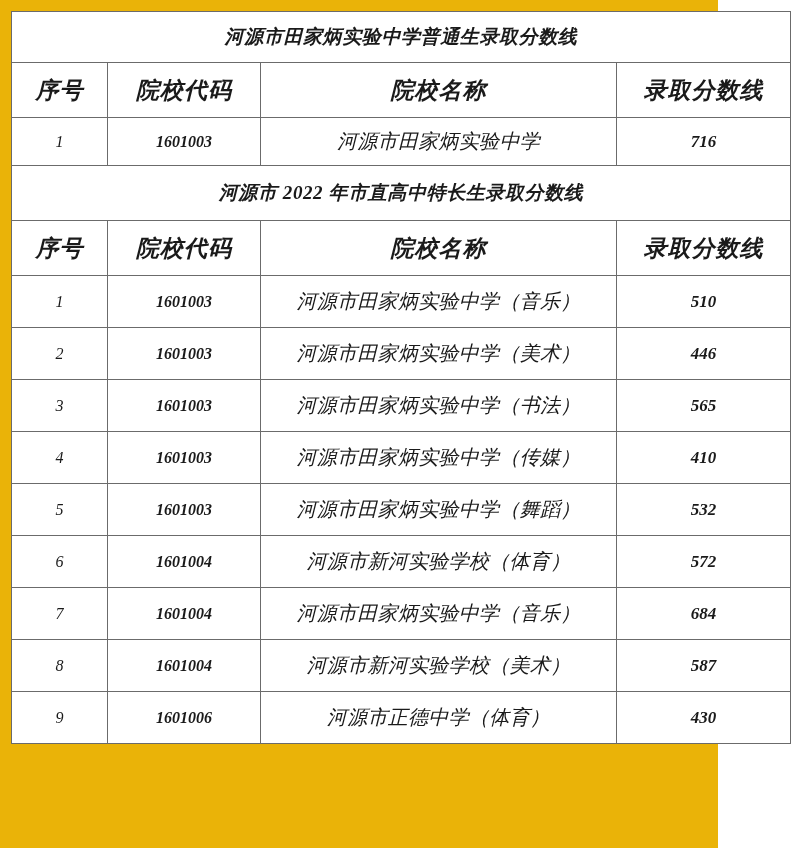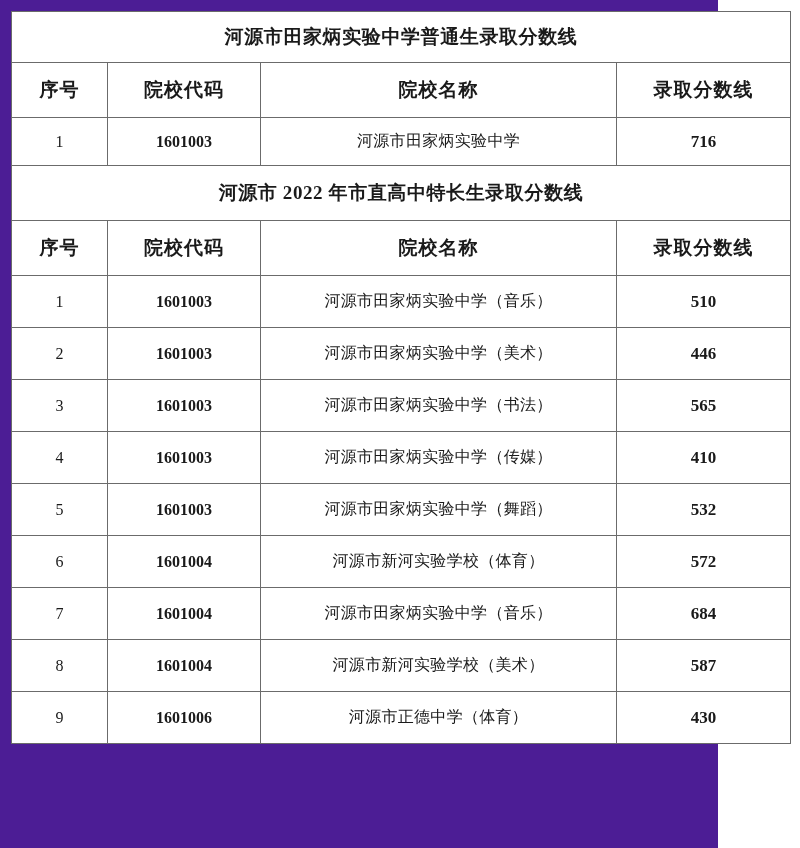--- a/index.html
+++ b/index.html
@@ -12,21 +12,22 @@
     height: 848px;
     font-family: "Liberation Serif", "DejaVu Serif", serif;
     color: #1a1a1a;
     overflow: hidden;
   }
 
   #page {
     position: relative;
     width: 718px;
     height: 848px;
-    background: #4c1d95;
+    background: #eab308;
+    font-style: italic;
   }
 
   .sheet {
     position: absolute;
     left: 11px;
     top: 11px;
     width: 779px;
     border-collapse: collapse;
     table-layout: fixed;
   }
@@ -51,39 +52,39 @@
     font-weight: bold;
     letter-spacing: 0.6px;
   }
   td.title-cell.title-b {
     height: 54px;
   }
 
   
   td.head-cell {
     height: 54px;
-    font-size: 19px;
+    font-size: 23px;
     font-weight: bold;
     letter-spacing: 1px;
   }
 
   
   tr.data-row td {
     height: 51px;
   }
   td.cell-idx {
     font-size: 16px;
     font-weight: normal;
   }
   td.cell-code {
     font-size: 16px;
     font-weight: bold;
   }
   td.cell-name {
-    font-size: 16px;
+    font-size: 20px;
     font-weight: normal;
     letter-spacing: 0.3px;
   }
   td.cell-score {
     font-size: 17px;
     font-weight: bold;
   }
 
   
   tr.data-row.first-table-row td {

